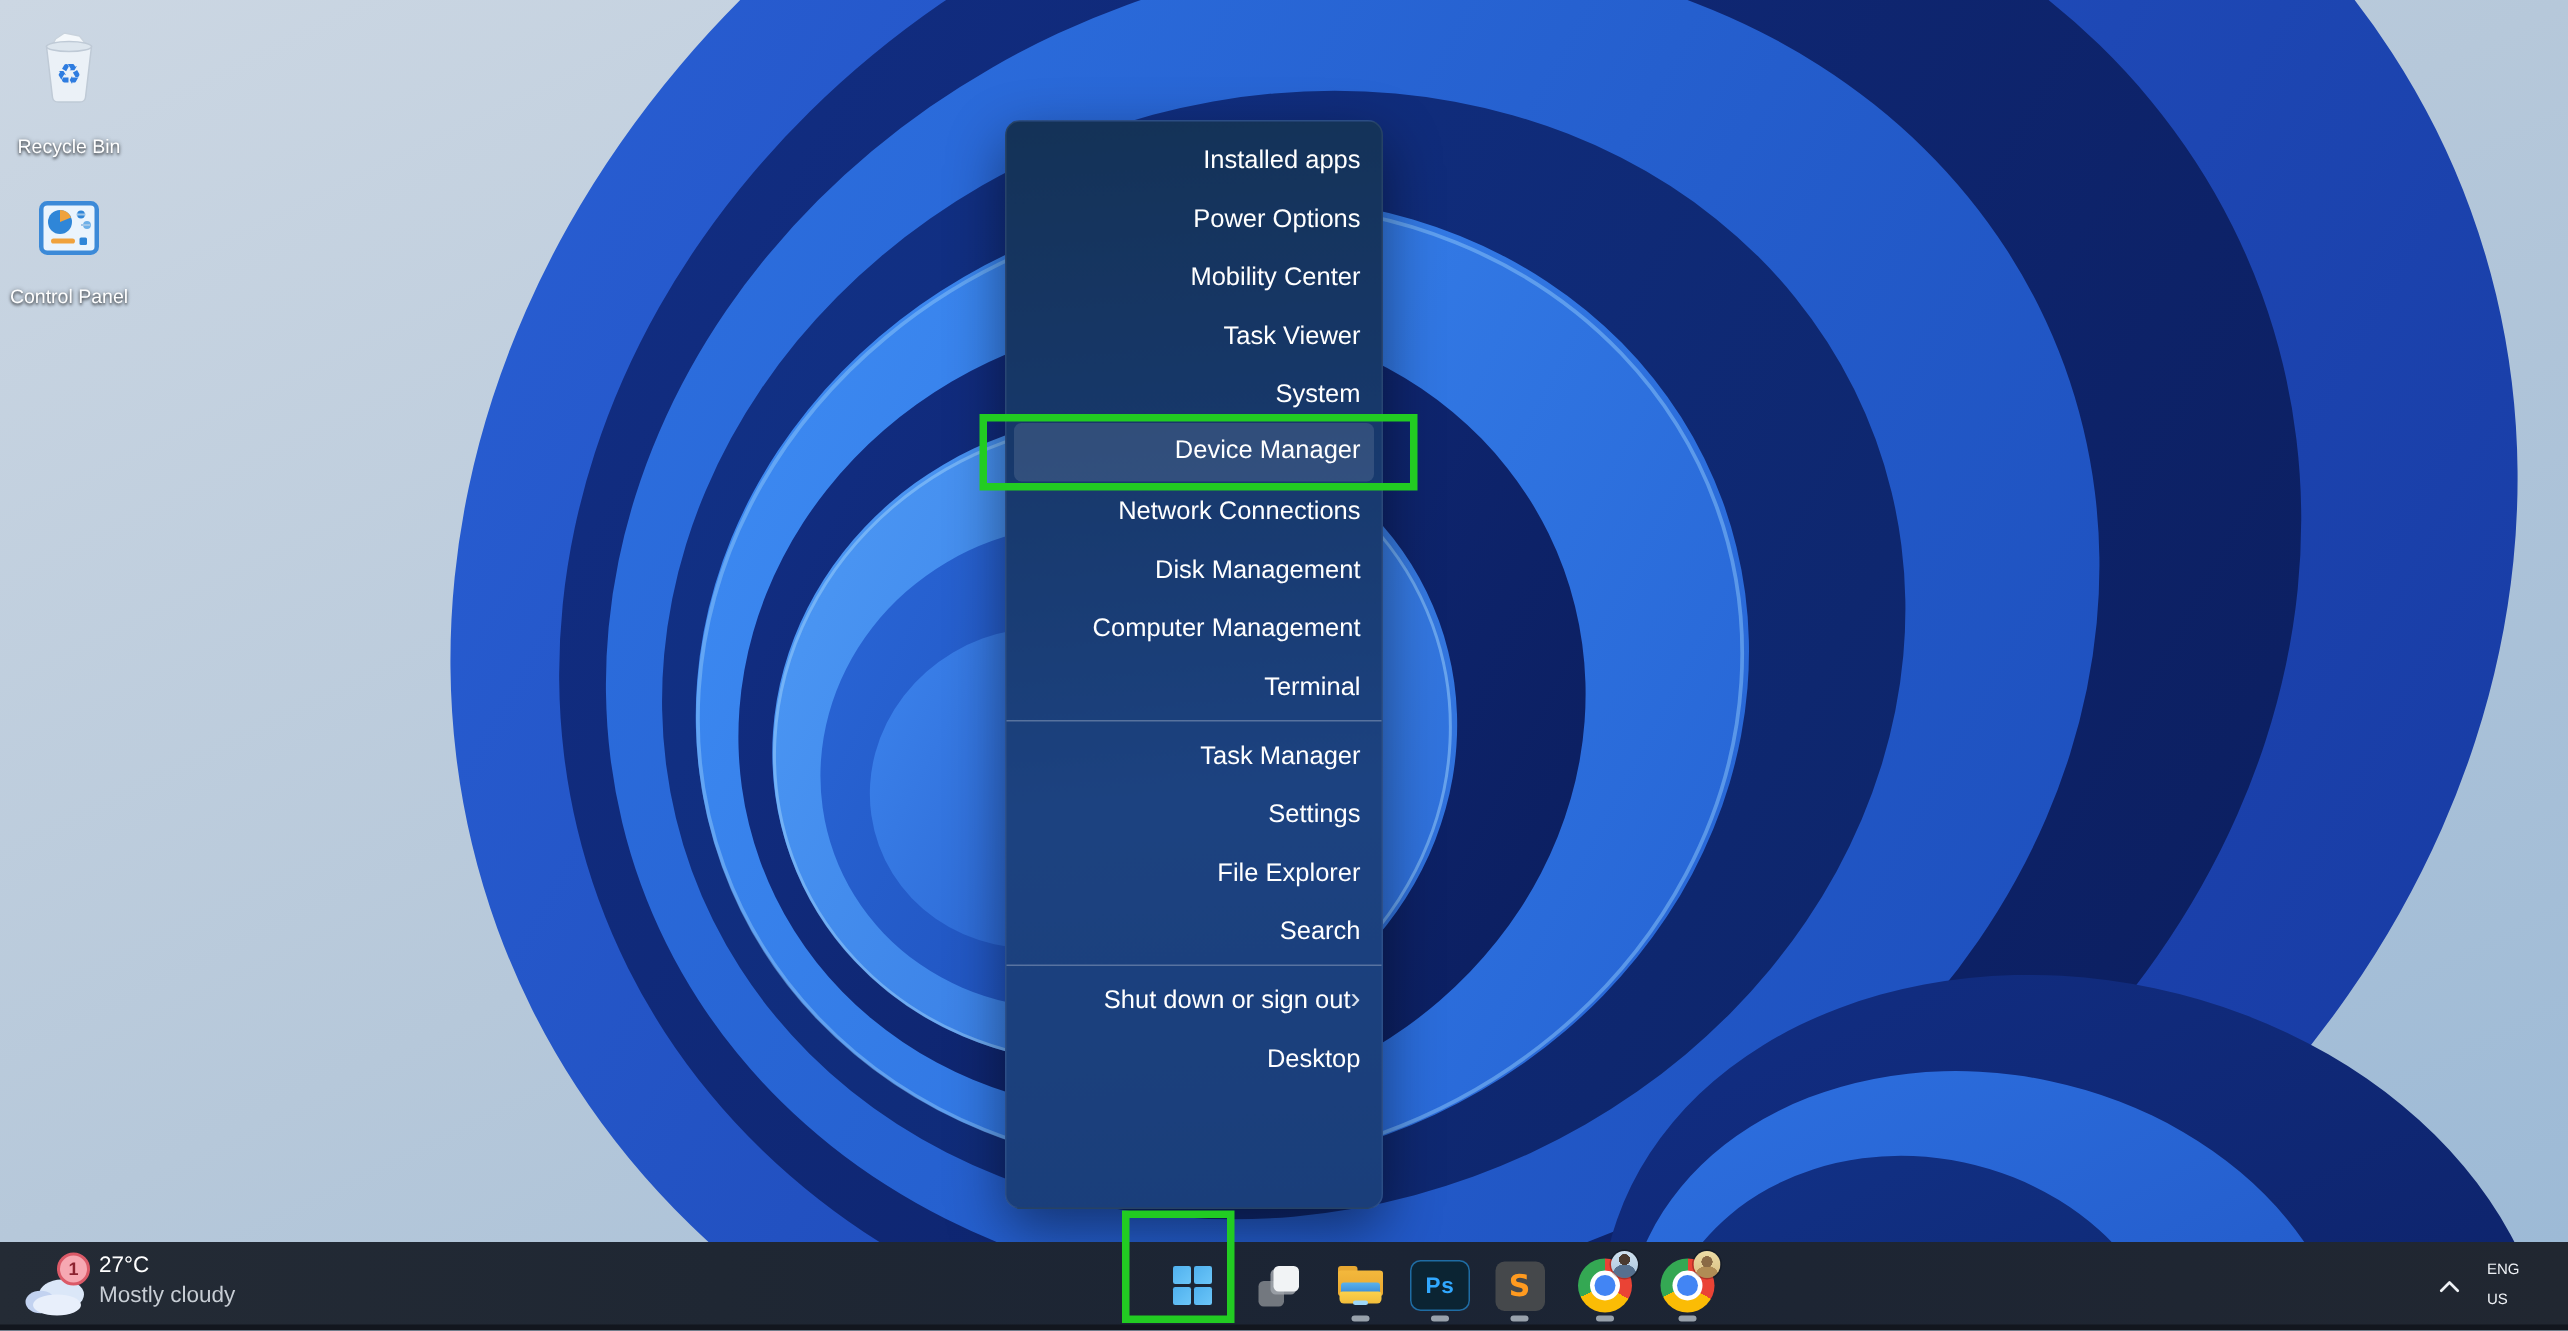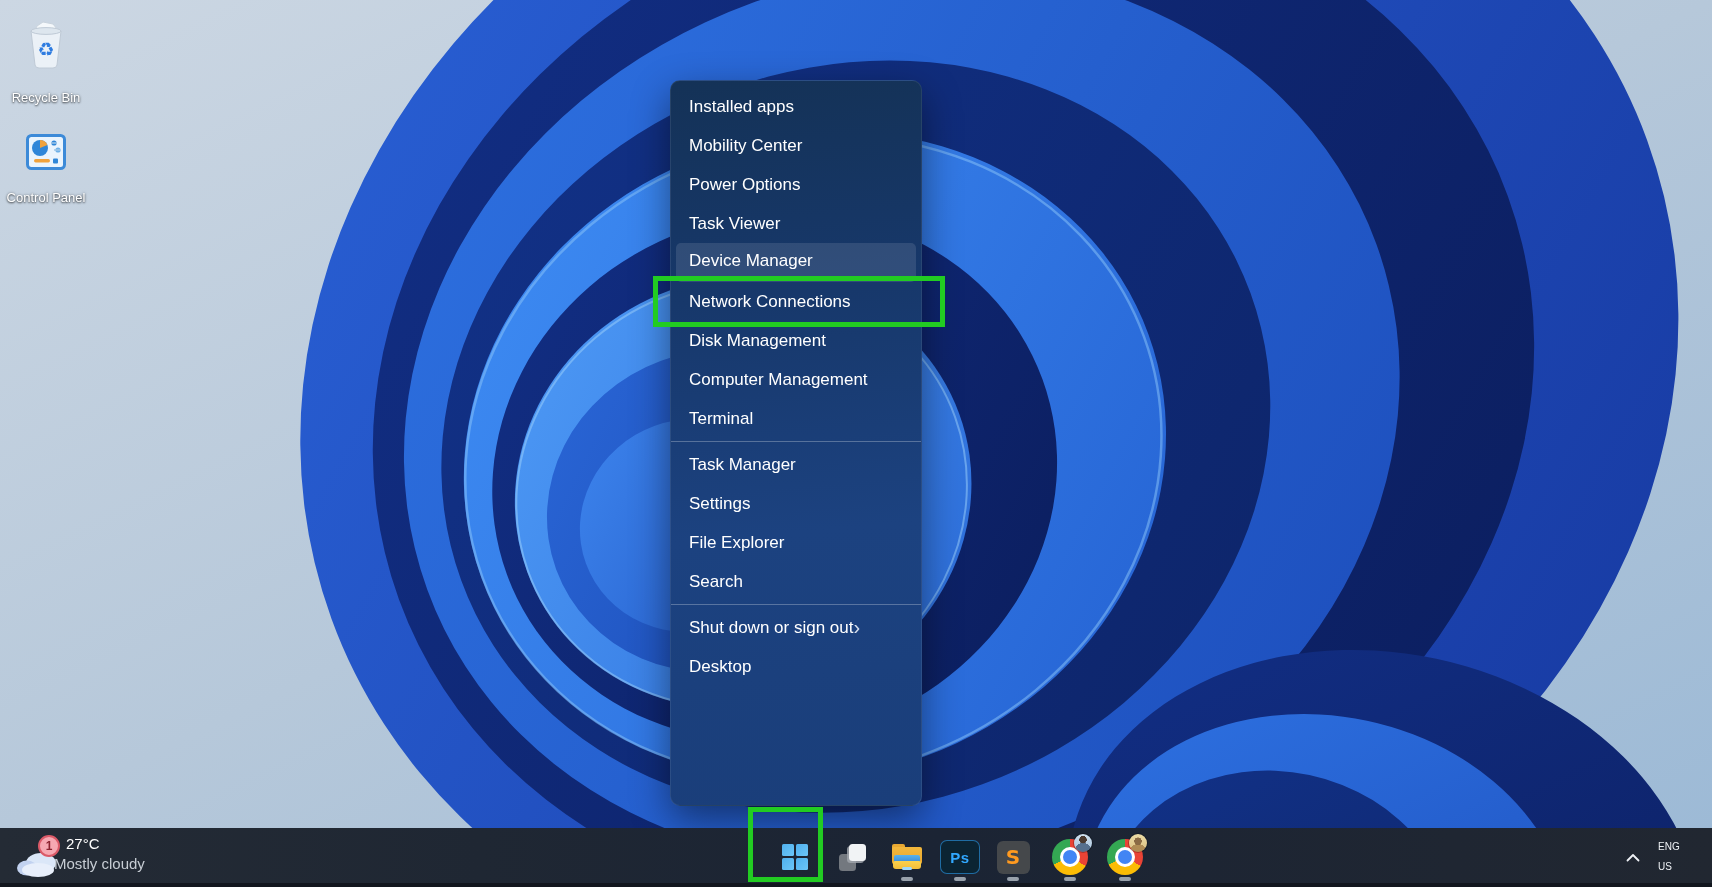--- a/index.html
+++ b/index.html
@@ -19,21 +19,21 @@
   #icon-cpanel  { left:0; top:134px; }
 
   
   #winx-menu { position:absolute; left:670px; top:80px; width:252px; height:726px;
     padding:6px 0 5px; border-radius:10px;
     background:linear-gradient(175deg,#143257 0%, #17386b 30%, #1c4280 62%, #1a3e7a 100%);
     border:1px solid rgba(255,255,255,.08);
     box-shadow:0 14px 38px rgba(0,0,0,.45); z-index:20; }
   .menu-item { height:39px; line-height:39px; padding:0 14px 0 18px; font-size:17px;
     color:#ffffff; white-space:nowrap; cursor:default; display:flex;
-    align-items:center; justify-content:flex-start; }
+    align-items:center; justify-content:flex-end; }
   .menu-item > span:first-child { pointer-events:none; }
   .menu-item.hovered { background:rgba(255,255,255,.115); border-radius:5px;
     margin:0 5px; padding:0 9px 4px 13px; }
   .menu-sep { height:1px; background:rgba(255,255,255,.27); margin:3px 0; }
   .submenu-arrow { font-size:20px; color:#d9e1ee; line-height:39px; font-weight:400; }
 
   
   .green-box { position:absolute; border:5px solid #22cc22; z-index:60; pointer-events:none; }
   #gb-device-manager { left:653px; top:276px; width:292px; height:51px; }
   #gb-start { left:748px; top:807px; width:75px; height:75px; }
@@ -44,21 +44,21 @@
   #taskbar::after { content:""; position:absolute; left:0; bottom:0; width:100%; height:4px;
     background:#12161e; }
 
   
   #weather { position:absolute; left:10px; top:0; height:55px; width:250px; cursor:pointer; }
   #weather .cloud { position:absolute; left:4px; top:19px; }
   #weather .badge { position:absolute; left:28px; top:7px; width:22px; height:22px;
     border-radius:50%; background:#f6a8b2; border:2px solid #db5a68;
     color:#8c2330; font-size:12px; font-weight:bold; text-align:center; line-height:18px; }
   #weather .temp { position:absolute; left:56px; top:7px; font-size:15px; color:#fff; }
-  #weather .cond { position:absolute; left:44px; top:27px; font-size:15px; color:#c7cdd4; }
+  #weather .cond { position:absolute; left:56px; top:27px; font-size:15px; color:#c7cdd4; }
 
   
   .tb-btn { position:absolute; top:3px; width:40px; height:52px; display:flex;
     align-items:center; justify-content:center; border-radius:5px; cursor:pointer; }
   .pill { position:absolute; top:49px; width:12px; height:4px; border-radius:2px;
     background:#98a1ab; pointer-events:none; }
 
   
   .win-grid { width:26px; height:26px; display:grid; grid-template-columns:12px 12px;
     grid-template-rows:12px 12px; gap:2px; }
@@ -210,27 +210,30 @@
       <rect x="27" y="24.4" width="5" height="5" rx="1" fill="#2f86d8"></rect>
     </svg>
     <span class="lbl">Control Panel</span>
   </div>
 
   <div id="winx-menu">
     <div class="menu-item">
         <span>Installed apps</span>
       </div>
     <div class="menu-item">
+        <span>Power Options</span>
+      </div>
+    <div class="menu-item">
         <span>Mobility Center</span>
       </div>
     <div class="menu-item">
-        <span>Power Options</span>
-      </div>
-    <div class="menu-item">
         <span>Task Viewer</span>
+      </div>
+    <div class="menu-item">
+        <span>System</span>
       </div>
     <div class="menu-item hovered">
         <span>Device Manager</span>
       </div>
     <div class="menu-item">
         <span>Network Connections</span>
       </div>
     <div class="menu-item">
         <span>Disk Management</span>
       </div>

